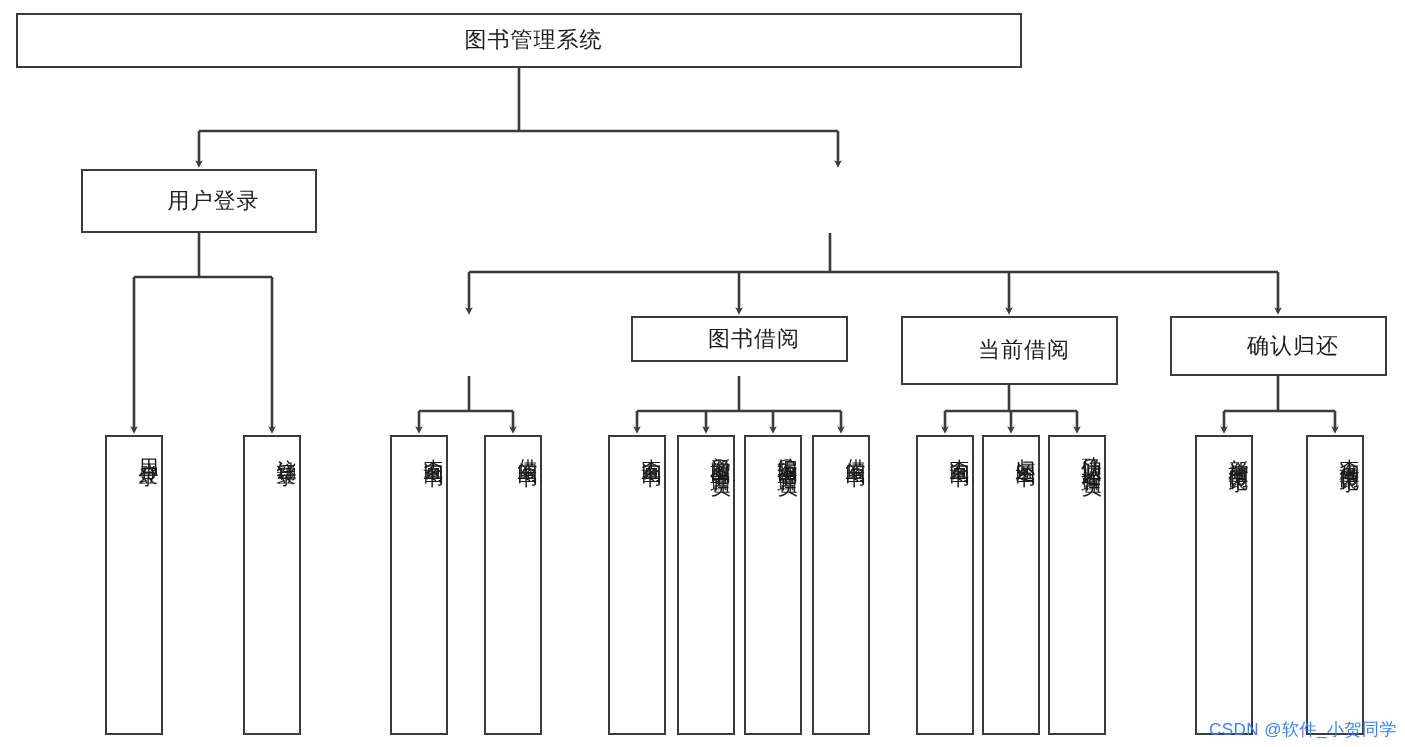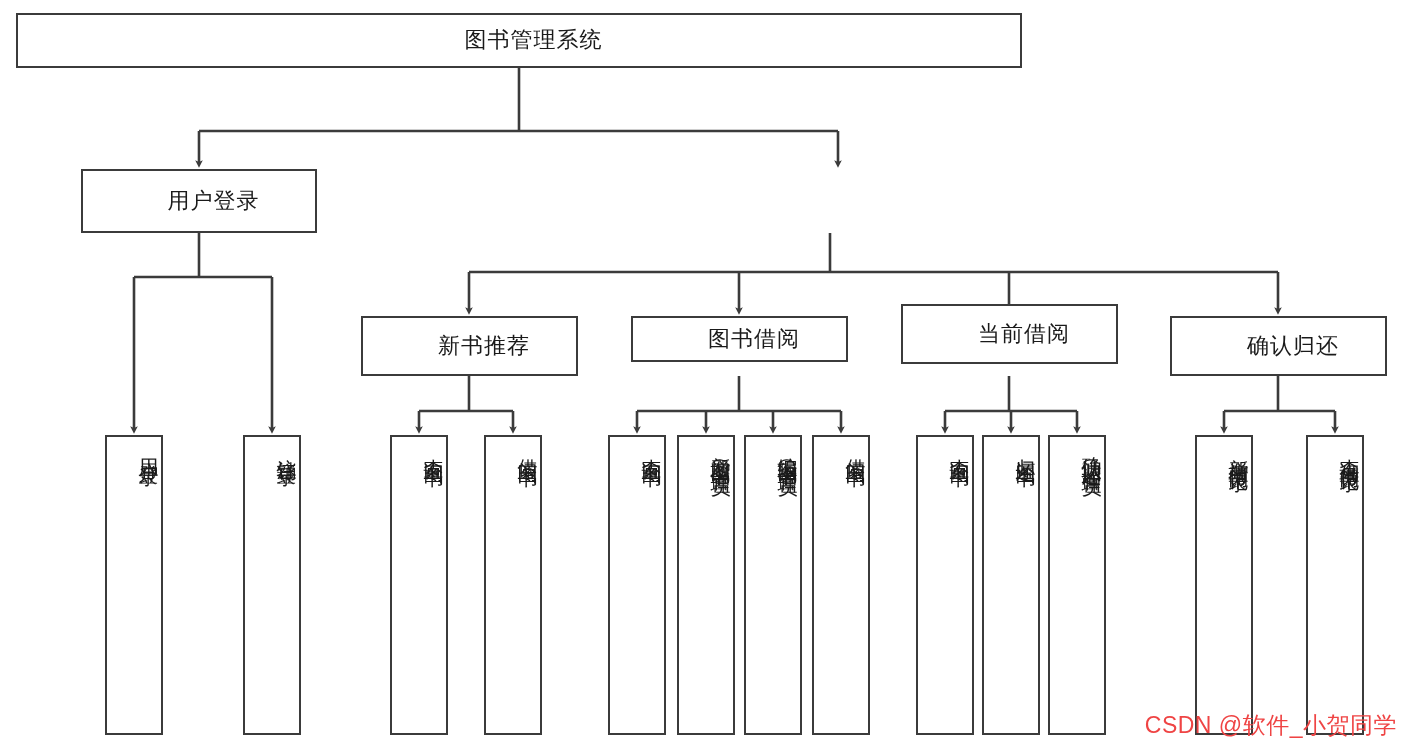--- a/index.html
+++ b/index.html
@@ -58,22 +58,22 @@
     padding-top: 4px;
   }
   .node-label {
     display: block;
     white-space: nowrap;
   }
   .watermark {
     position: absolute;
     right: 8px;
     bottom: 6px;
-    font-size: 23px;
-    color: #ef4444;
+    font-size: 17px;
+    color: #3b82f6;
     letter-spacing: 0.5px;
     white-space: nowrap;
     font-family: "Liberation Sans", "DejaVu Sans", sans-serif;
   }
 </style>
 </head>
 <body>
 
 <div id="diagram-root">
 
@@ -131,27 +131,24 @@
   </svg>
 
   <div class="node horizontal" style="left: 16px; top: 13px; width: 1006px; height: 55px;">
     <span class="node-label">图书管理系统</span>
   </div>
 
   <div class="node horizontal" style="left: 81px; top: 169px; width: 236px; height: 64px;">
     <span class="node-label">用户登录</span>
   </div>
 
-  <div class="node horizontal" style="left: 361px; top: 316px; width: 217px; height: 60px;">
-    <span class="node-label">新书推荐</span>
-  </div>
   <div class="node horizontal" style="left: 631px; top: 316px; width: 217px; height: 46px;">
     <span class="node-label">图书借阅</span>
   </div>
-  <div class="node horizontal" style="left: 901px; top: 304px; width: 217px; height: 60px;">
+  <div class="node horizontal" style="left: 901px; top: 316px; width: 217px; height: 69px;">
     <span class="node-label">当前借阅</span>
   </div>
   <div class="node horizontal" style="left: 1170px; top: 316px; width: 217px; height: 60px;">
     <span class="node-label">确认归还</span>
   </div>
 
   <div class="node vertical" style="left: 105px; top: 435px; width: 58px; height: 300px;">
     <span class="node-label">用户登录</span>
   </div>
   <div class="node vertical" style="left: 243px; top: 435px; width: 58px; height: 300px;">

